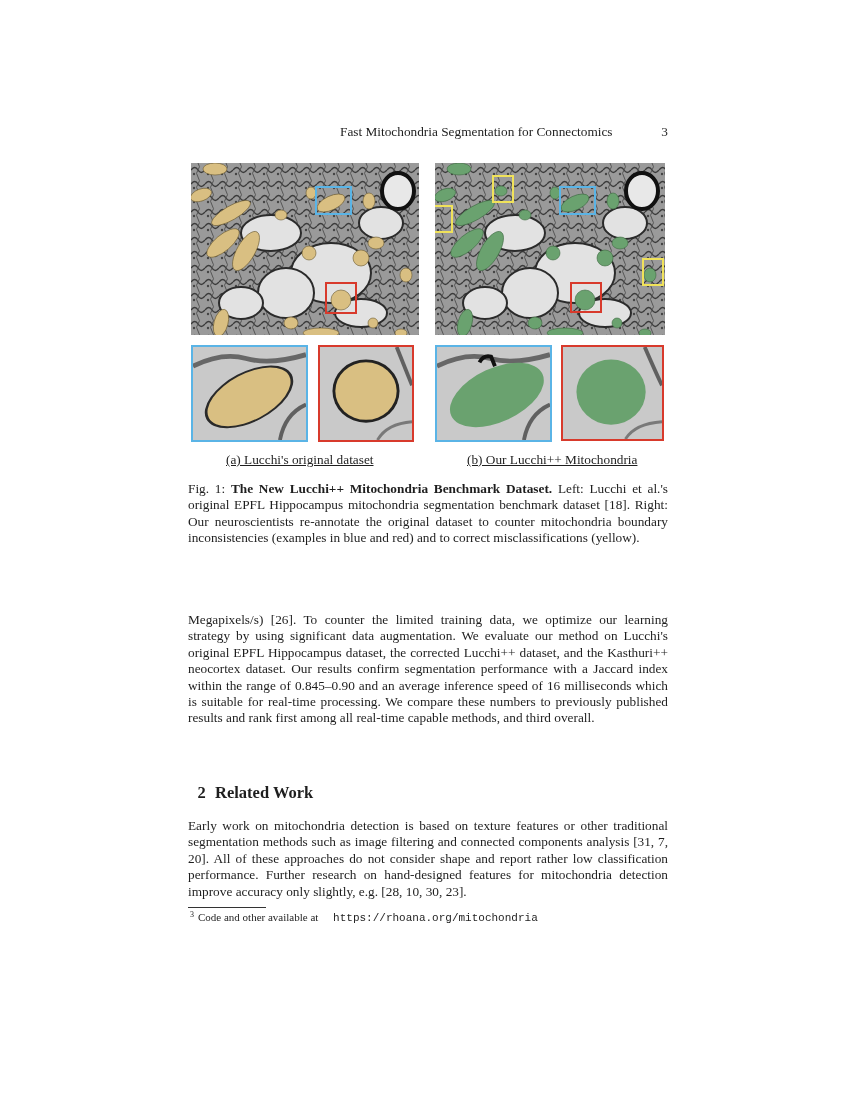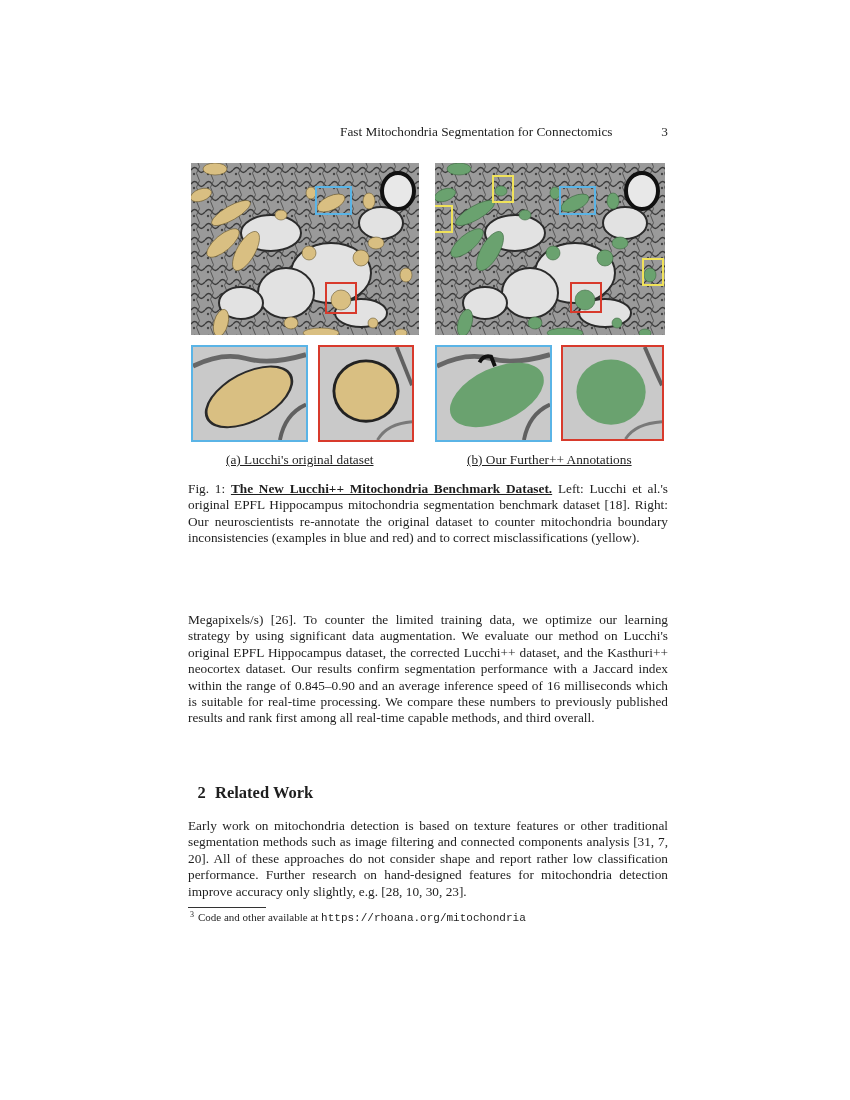--- a/index.html
+++ b/index.html
@@ -12,30 +12,30 @@
   .figure { position: absolute; left: 0; top: 0; width: 850px; }
   .em { position: absolute; overflow: hidden; background: #8d8d8d; }
   .em svg { display: block; width: 100%; height: 100%; }
   .crop { position: absolute; box-sizing: border-box; border: 2px solid; overflow: hidden; background: #b9b9b9; }
   .crop svg { display: block; width: 100%; height: 100%; }
   .subcap { position: absolute; font-size: 13.3px; white-space: nowrap; text-decoration: underline; }
 
   .textblock { position: absolute; left: 188px; width: 480px; font-size: 13.3px; line-height: 16.4px; text-align: justify; }
   .textblock p { margin: 0; }
   .caption { top: 481px; }
-  .caption .bold { font-weight: bold; text-decoration: underline; }
+  .caption .bold { font-weight: bold; }
   .body1 { top: 612px; }
   .indent { text-indent: 16px; }
   .section-head { position: absolute; left: 188px; top: 783px; font-size: 16.5px; font-weight: bold; white-space: nowrap; text-align: center; }
   .section-head .num { display: inline-block; width: 27px; }
   .body2 { top: 818px; }
   .footrule { position: absolute; left: 188px; top: 907px; width: 78px; height: 0; border-top: 0.8px solid #333; }
   .footnote { position: absolute; left: 190px; top: 910px; font-size: 11px; white-space: nowrap; }
   .footnote sup { font-size: 8px; vertical-align: 4px; margin-right: 4px; }
-  .mono { font-family: "Liberation Mono", "DejaVu Sans Mono", monospace; font-size: 11px; }
+  .mono { font-family: "Liberation Mono", "DejaVu Sans Mono", monospace; font-size: 11px; margin-left: 12px; }
   sup.fn { font-size: 8.5px; vertical-align: 5px; line-height: 0; }
 </style>
 </head>
 <body>
 
 <div class="running-head">
   <span class="title">Fast Mitochondria Segmentation for Connectomics</span>
   <span class="pnum">3</span>
 </div>
 
@@ -160,21 +160,21 @@
   <div class="crop" style="left:561px; top:345px; width:103px; height:96px; border-color:#d83a2c;">
     <svg viewBox="0 0 103 96" preserveAspectRatio="none">
       <rect width="103" height="96" fill="#c9c9c9"></rect>
       <path d="M85 0 Q98 30 103 40" stroke="#333" stroke-width="4" fill="none" opacity="0.7"></path>
       <path d="M65 96 Q75 80 103 78" stroke="#444" stroke-width="3" fill="none" opacity="0.6"></path>
       <ellipse cx="50" cy="47" rx="36" ry="34" fill="#6aa26f"></ellipse>
     </svg>
   </div>
 
   <div class="subcap" style="left:226px; top:452px;">(a) Lucchi's original dataset</div>
-  <div class="subcap" style="left:467px; top:452px;">(b) Our Further++ Annotations</div>
+  <div class="subcap" style="left:467px; top:452px;">(b) Our Lucchi++ Mitochondria</div>
 </div>
 
 <div class="textblock caption">
   <p><span>Fig. 1: </span><span class="bold">The New Lucchi++ Mitochondria Benchmark Dataset.</span><span> Left: Lucchi et al.'s original EPFL Hippocampus mitochondria segmentation benchmark dataset [18]. Right: Our neuroscientists re-annotate the original dataset to counter mitochondria boundary inconsistencies (examples in blue and red) and to correct misclassifications (yellow).</span></p>
 </div>
 
 <div class="textblock body1">
   <p>Megapixels/s) [26]. To counter the limited training data, we optimize our learning strategy by using significant data augmentation. We evaluate our method on Lucchi's original EPFL Hippocampus dataset, the corrected Lucchi++ dataset, and the Kasthuri++ neocortex dataset. Our results confirm segmentation performance with a Jaccard index within the range of 0.845–0.90 and an average inference speed of 16 milliseconds which is suitable for real-time processing. We compare these numbers to previously published results and rank first among all real-time capable methods, and third overall.</p>
 </div>
 

